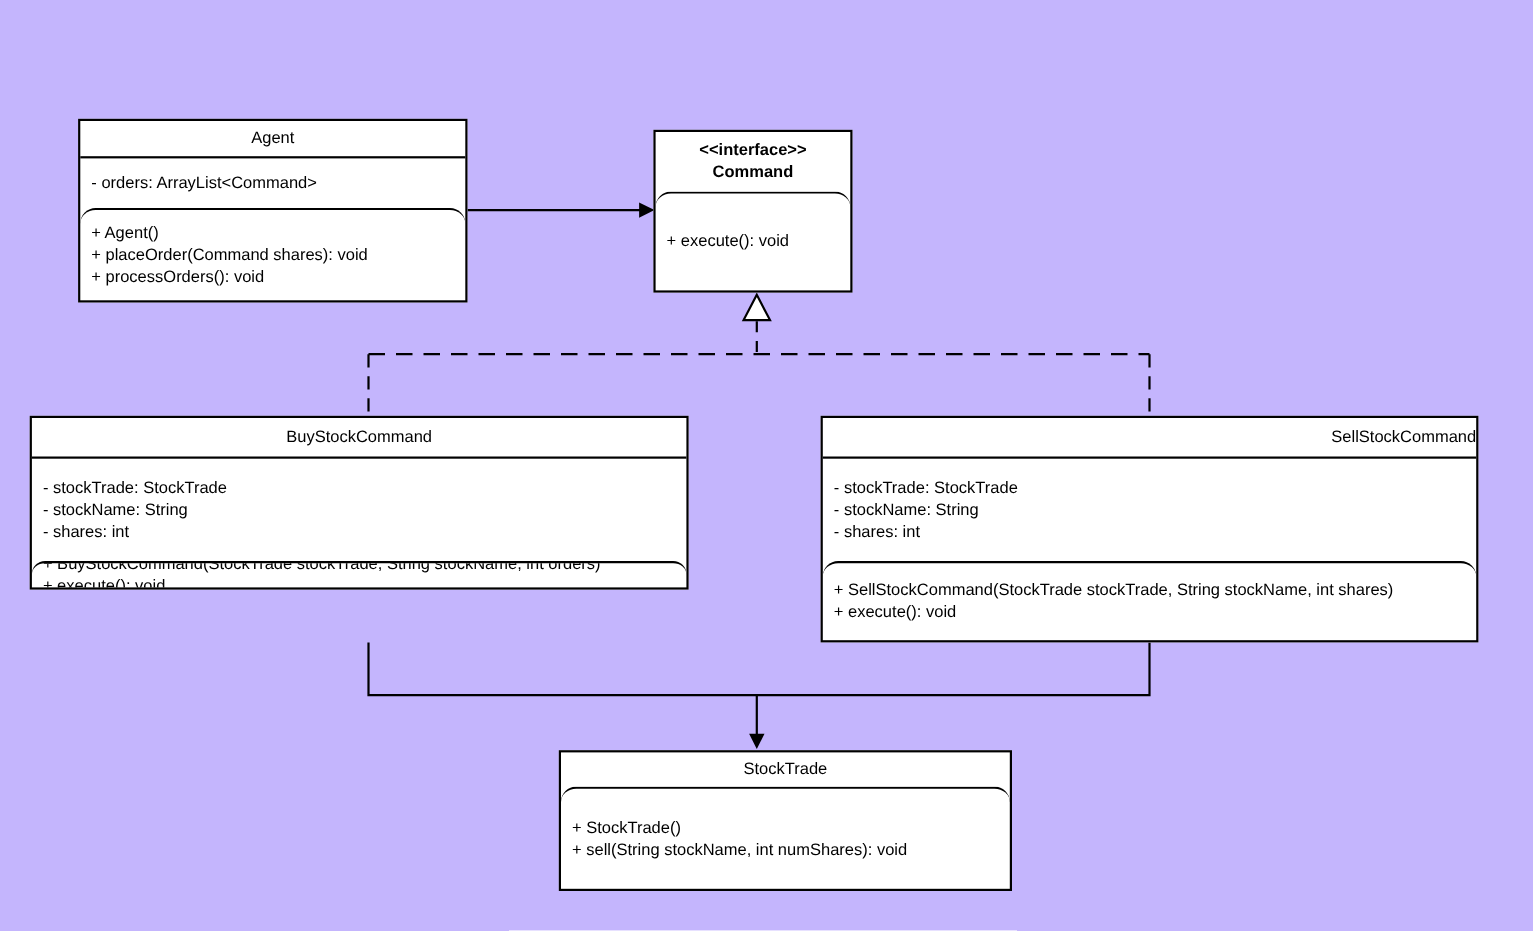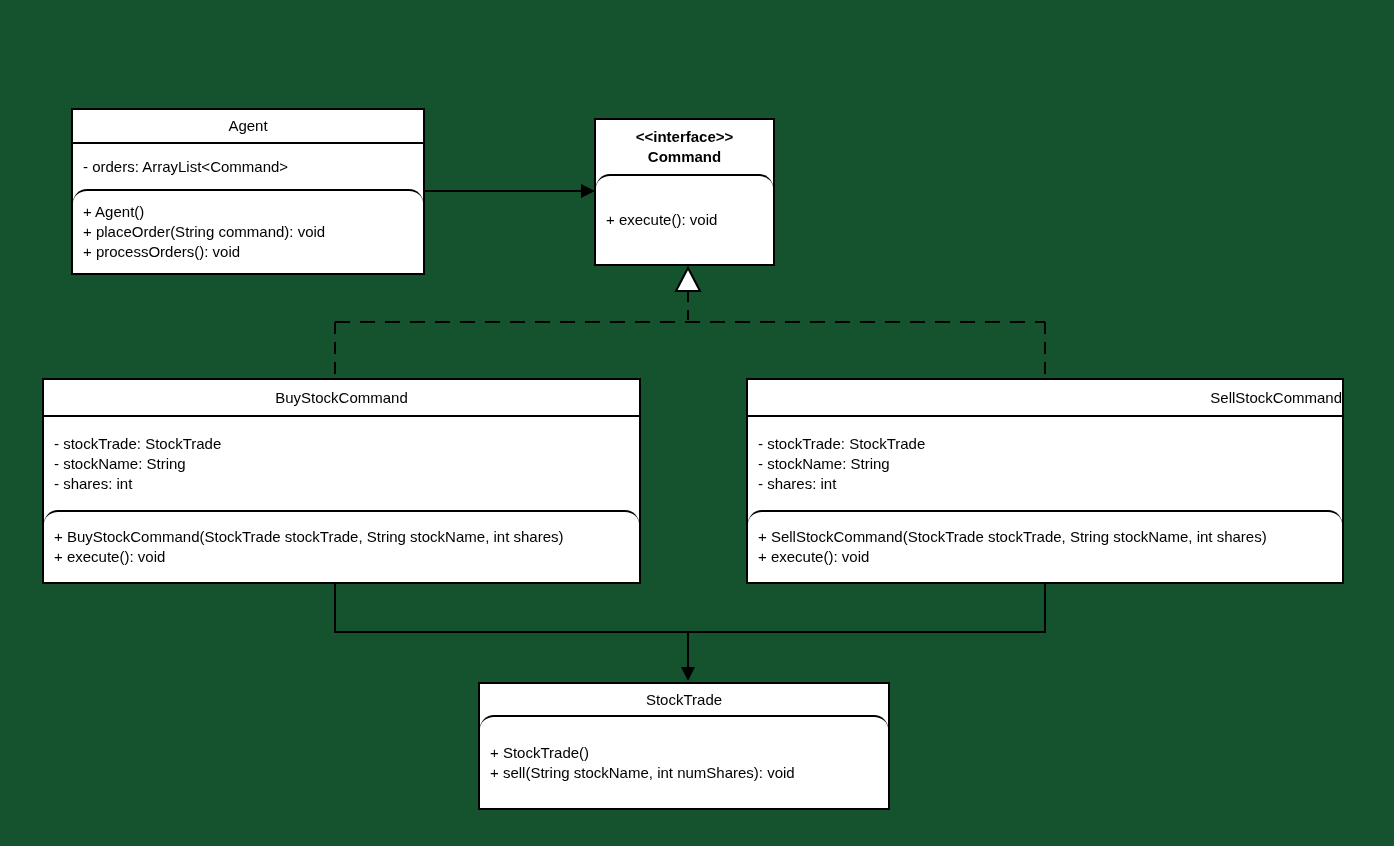--- a/index.html
+++ b/index.html
@@ -3,21 +3,21 @@
 <meta charset="utf-8">
 <style>
   * { margin: 0; padding: 0; box-sizing: border-box; }
   html, body { background: #ffffff; }
   body { font-family: "Liberation Sans", sans-serif; color: #000; }
 
   .canvas {
     position: relative;
     width: 1394px;
     height: 846px;
-    background: #14532d;
+    background: #c4b5fd;
     overflow: hidden;
   }
 
   .connector-layer {
     position: absolute;
     left: 0; top: 0;
     width: 1394px; height: 846px;
     pointer-events: none;
   }
 
@@ -57,29 +57,29 @@
   .uml-section.grow { flex: 1 1 auto; border-radius: 14px; }
 
   
   #box-agent        { left: 71px;  top: 108px; width: 354px; height: 167px; }
   #box-agent .uml-title     { height: 32px; }
   #box-agent .attrs         { height: 47px; }
 
   #box-command      { left: 594px; top: 118px; width: 181px; height: 148px; }
   #box-command .uml-title   { height: 54px; }
 
-  #box-buy          { left: 42px;  top: 378px; width: 599px; height: 206px; }
+  #box-buy          { left: 27px;  top: 378px; width: 599px; height: 158px; }
   #box-buy .uml-title       { height: 35px; }
   #box-buy .attrs           { height: 95px; }
 
   #box-sell         { left: 746px; top: 378px; width: 598px; height: 206px; }
   #box-sell .uml-title      { height: 35px; align-items: flex-end; }
   #box-sell .attrs          { height: 95px; }
 
-  #box-stocktrade   { left: 478px; top: 682px; width: 412px; height: 128px; }
+  #box-stocktrade   { left: 508px; top: 682px; width: 412px; height: 128px; }
   #box-stocktrade .uml-title { height: 31px; }
 </style>
 </head>
 <body>
 
 <div class="canvas">
 
   <svg class="connector-layer" width="1394" height="846" viewBox="0 0 1394 846" xmlns="http://www.w3.org/2000/svg">
 
     <line x1="425" y1="191" x2="582" y2="191" stroke="#000" stroke-width="2"></line>
@@ -98,21 +98,21 @@
 
   <div class="uml-class" id="box-agent">
     <div class="uml-title">
       <div>Agent</div>
     </div>
     <div class="uml-section attrs">
       <div>- orders: ArrayList&lt;Command&gt;</div>
     </div>
     <div class="uml-section grow">
       <div>+ Agent()</div>
-      <div>+ placeOrder(String command): void</div>
+      <div>+ placeOrder(Command shares): void</div>
       <div>+ processOrders(): void</div>
     </div>
   </div>
 
   <div class="uml-class" id="box-command">
     <div class="uml-title bold">
       <div>&lt;&lt;interface&gt;&gt;</div>
       <div>Command</div>
     </div>
     <div class="uml-section grow">
@@ -123,21 +123,21 @@
   <div class="uml-class" id="box-buy">
     <div class="uml-title">
       <div>BuyStockCommand</div>
     </div>
     <div class="uml-section attrs">
       <div>- stockTrade: StockTrade</div>
       <div>- stockName: String</div>
       <div>- shares: int</div>
     </div>
     <div class="uml-section grow">
-      <div>+ BuyStockCommand(StockTrade stockTrade, String stockName, int shares)</div>
+      <div>+ BuyStockCommand(StockTrade stockTrade, String stockName, int orders)</div>
       <div>+ execute(): void</div>
     </div>
   </div>
 
   <div class="uml-class" id="box-sell">
     <div class="uml-title">
       <div>SellStockCommand</div>
     </div>
     <div class="uml-section attrs">
       <div>- stockTrade: StockTrade</div>

